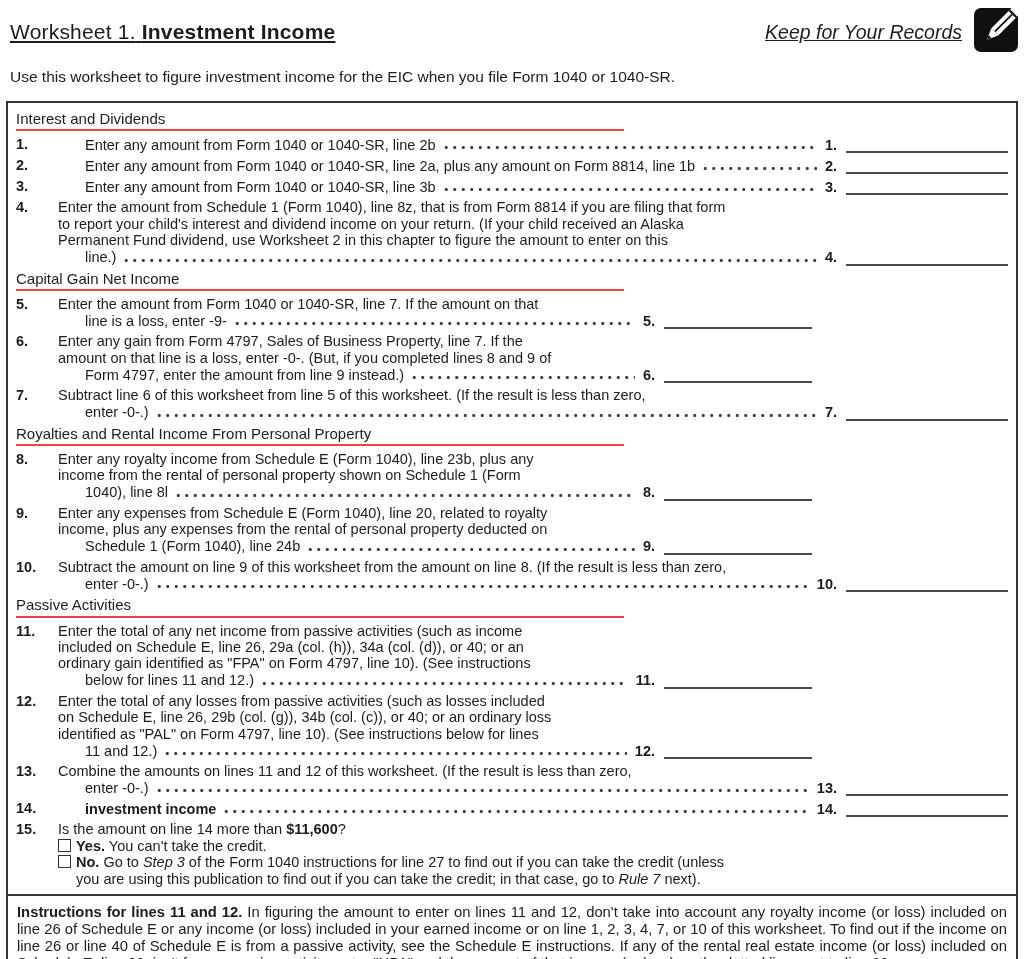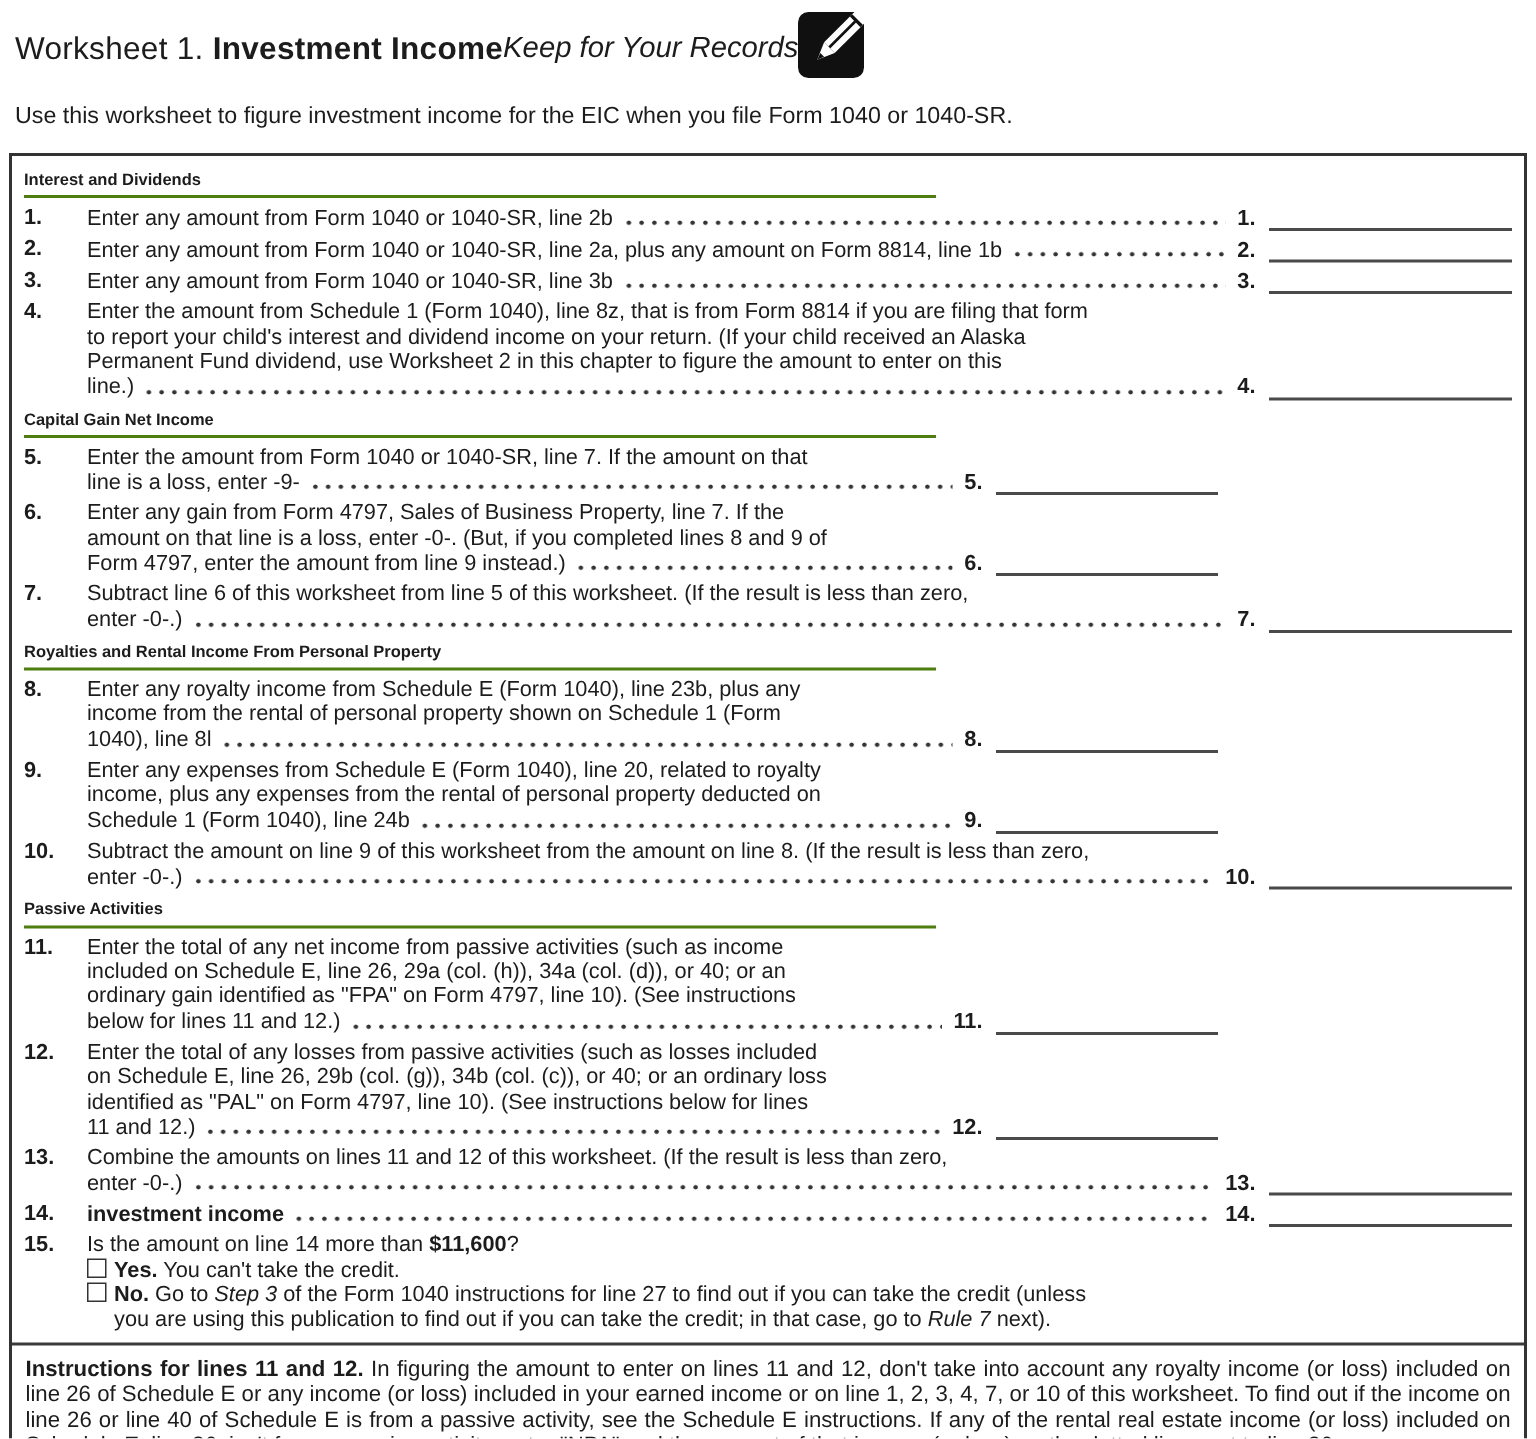--- a/index.html
+++ b/index.html
@@ -1,34 +1,34 @@
 <!DOCTYPE html>
 <html><head>
 <meta charset="utf-8">
 <style>
   html,body{margin:0;padding:0;background:#fff;}
   .page{position:relative;width:1024px;height:959px;overflow:hidden;background:#fff;
         font-family:"Liberation Sans", sans-serif;color:#1c1c1c;}
   
-  .hdr{display:flex;align-items:center;padding:8px 6px 0 10px;}
+  .hdr{display:flex;justify-content:space-between;align-items:center;padding:8px 6px 0 10px;text-decoration:underline;}
   .wtitle{font-size:21px;letter-spacing:.2px;}
   .wtitle .b{font-weight:700;}
-  .keepwrap{display:flex;align-items:center;gap:0;}
+  .keepwrap{display:flex;align-items:center;gap:12px;}
   .keep{font-style:italic;font-size:19.5px;}
   .intro{font-size:15.5px;padding:12px 10px 0 10px;}
   
   .box{margin:15px 6px 0 6px;border:2px solid #333;padding:5px 8px 0 8px;
        font-size:14.5px;line-height:16.4px;}
-  .sec{font-weight:700;font-size:11px;width:608px;border-bottom:2px solid #4d7c0f;
+  .sec{font-weight:400;font-size:15px;width:608px;border-bottom:2px solid #ef4444;
        padding:1px 0 2px 0;margin:2px 0 5px 0;}
   .row{display:flex;margin-bottom:4px;}
   .rnum{flex:none;width:42px;font-weight:700;}
   .rbody{flex:1;min-width:0;}
   .lf{display:flex;align-items:flex-end;}
-  .lf .txt{flex:none;white-space:pre;}
+  .lf .txt{flex:none;white-space:pre;margin-left:27px;}
   .lf.inner{width:754px;}
   .lead{flex:1;min-width:18px;margin:0 4px 0 6px;height:15px;
         background-image:radial-gradient(circle,#333 1.25px,transparent 1.7px);
         background-size:8.5px 5px;background-repeat:repeat-x;
         background-position:left bottom 3px;}
   .eno{flex:none;font-weight:700;margin:0 9px 0 4px;}
   .blank{flex:none;border-bottom:2px solid #4a4a4a;height:15px;}
   .wR{width:162px;}
   .wI{width:148px;}
   .b{font-weight:700;}

